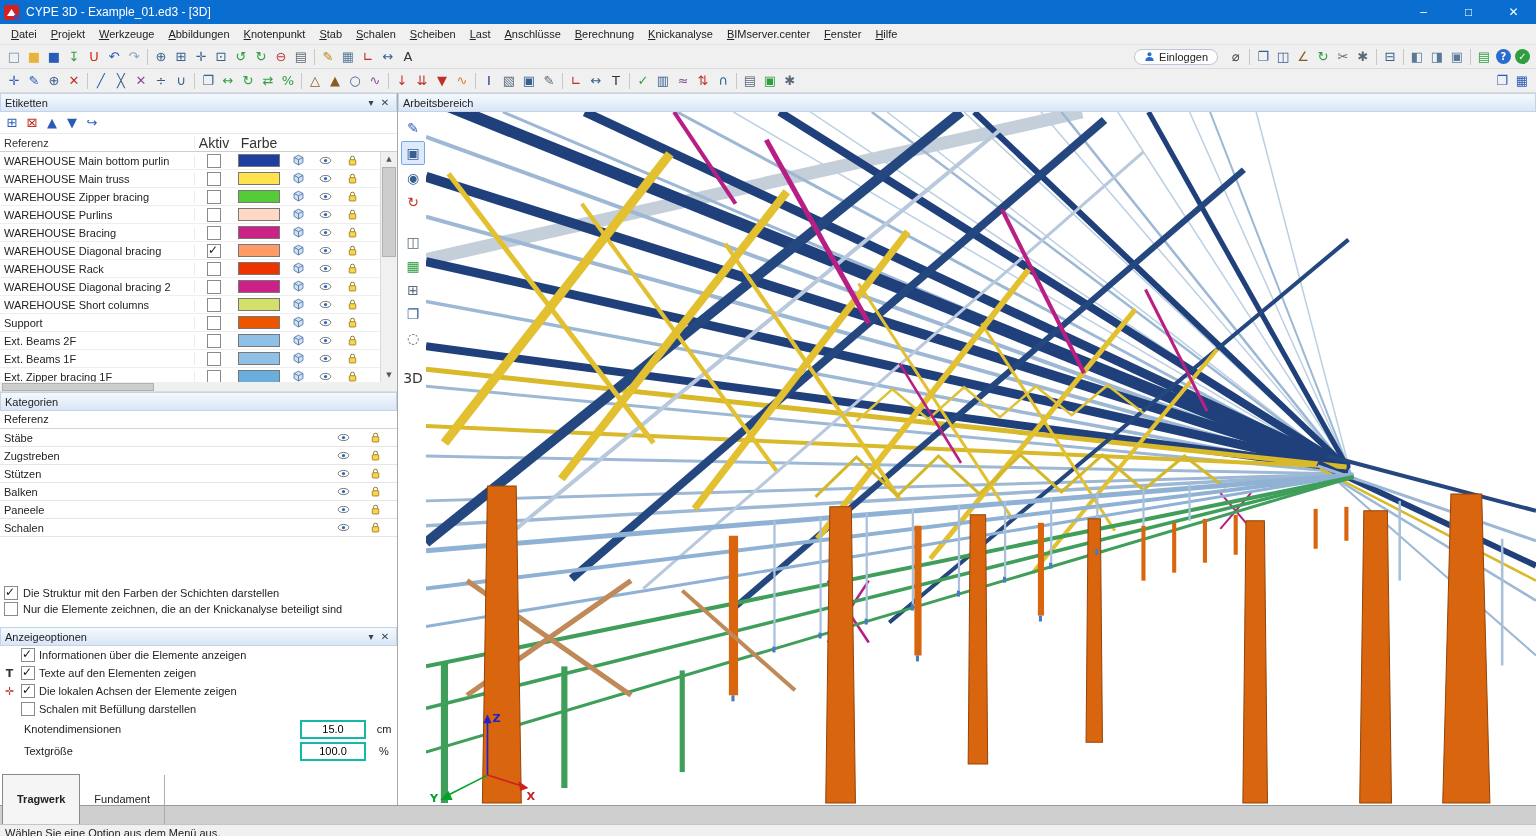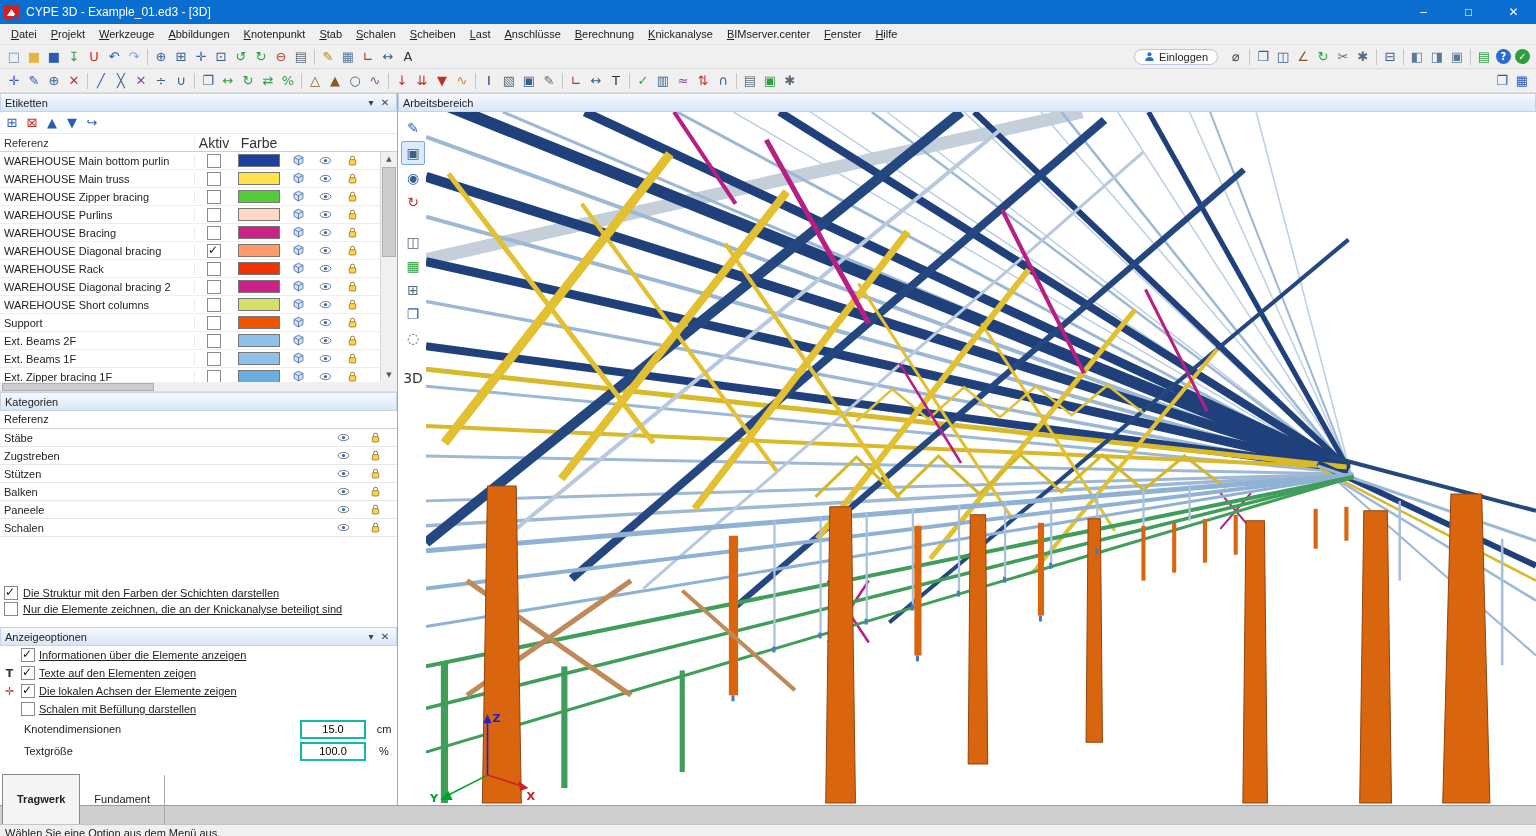--- a/index.html
+++ b/index.html
@@ -55,21 +55,21 @@
   .hthumb{position:absolute;left:2px;top:1px;width:150px;height:6px;background:#cdcdcd;border:1px solid #b0b0b0;}
   .subhdr{height:17px;line-height:17px;padding-left:4px;border-bottom:1px solid #d5d5d5;flex:0 0 auto;}
   .krow{display:flex;align-items:center;height:17px;border-bottom:1px solid #e6e6e6;padding-right:6px;}
   .krow .c-label{flex:1;border-right:none;}
   .krow .c-ic{width:32px;}
   .sp48{height:48px;flex:0 0 auto;}
   .sp10{height:10px;flex:0 0 auto;}
   .optrow{display:flex;align-items:center;height:16px;padding-left:4px;gap:5px;flex:0 0 auto;}
   .optrow.arow{height:18px;padding-left:2px;gap:4px;}
   .oicn{width:15px;text-align:center;font-family:"DejaVu Sans",sans-serif;font-size:11px;font-weight:bold;}
-  .optlabel{white-space:nowrap;text-decoration:underline;}
+  .optlabel{white-space:nowrap;}
   .fieldrow{display:flex;align-items:center;height:22px;padding-left:24px;flex:0 0 auto;}
   .flabel{flex:1;}
   .finput{width:56px;height:15px;border:2px solid #14b8a6;font-size:11px;text-align:center;padding:0 3px;
     font-family:"Liberation Sans",sans-serif;}
   .funit{width:26px;text-align:center;padding-left:5px;}
   
   .viewport{flex:1;display:flex;flex-direction:column;background:#1d4ed8;min-width:0;}
   .vparea{position:relative;flex:1;background:#fff;overflow:hidden;}
   .vptools{position:absolute;left:2px;top:4px;width:26px;display:flex;flex-direction:column;align-items:center;z-index:2;}
   .vptools .ticon{width:22px;height:22px;font-size:14px;margin:1px 0;}

